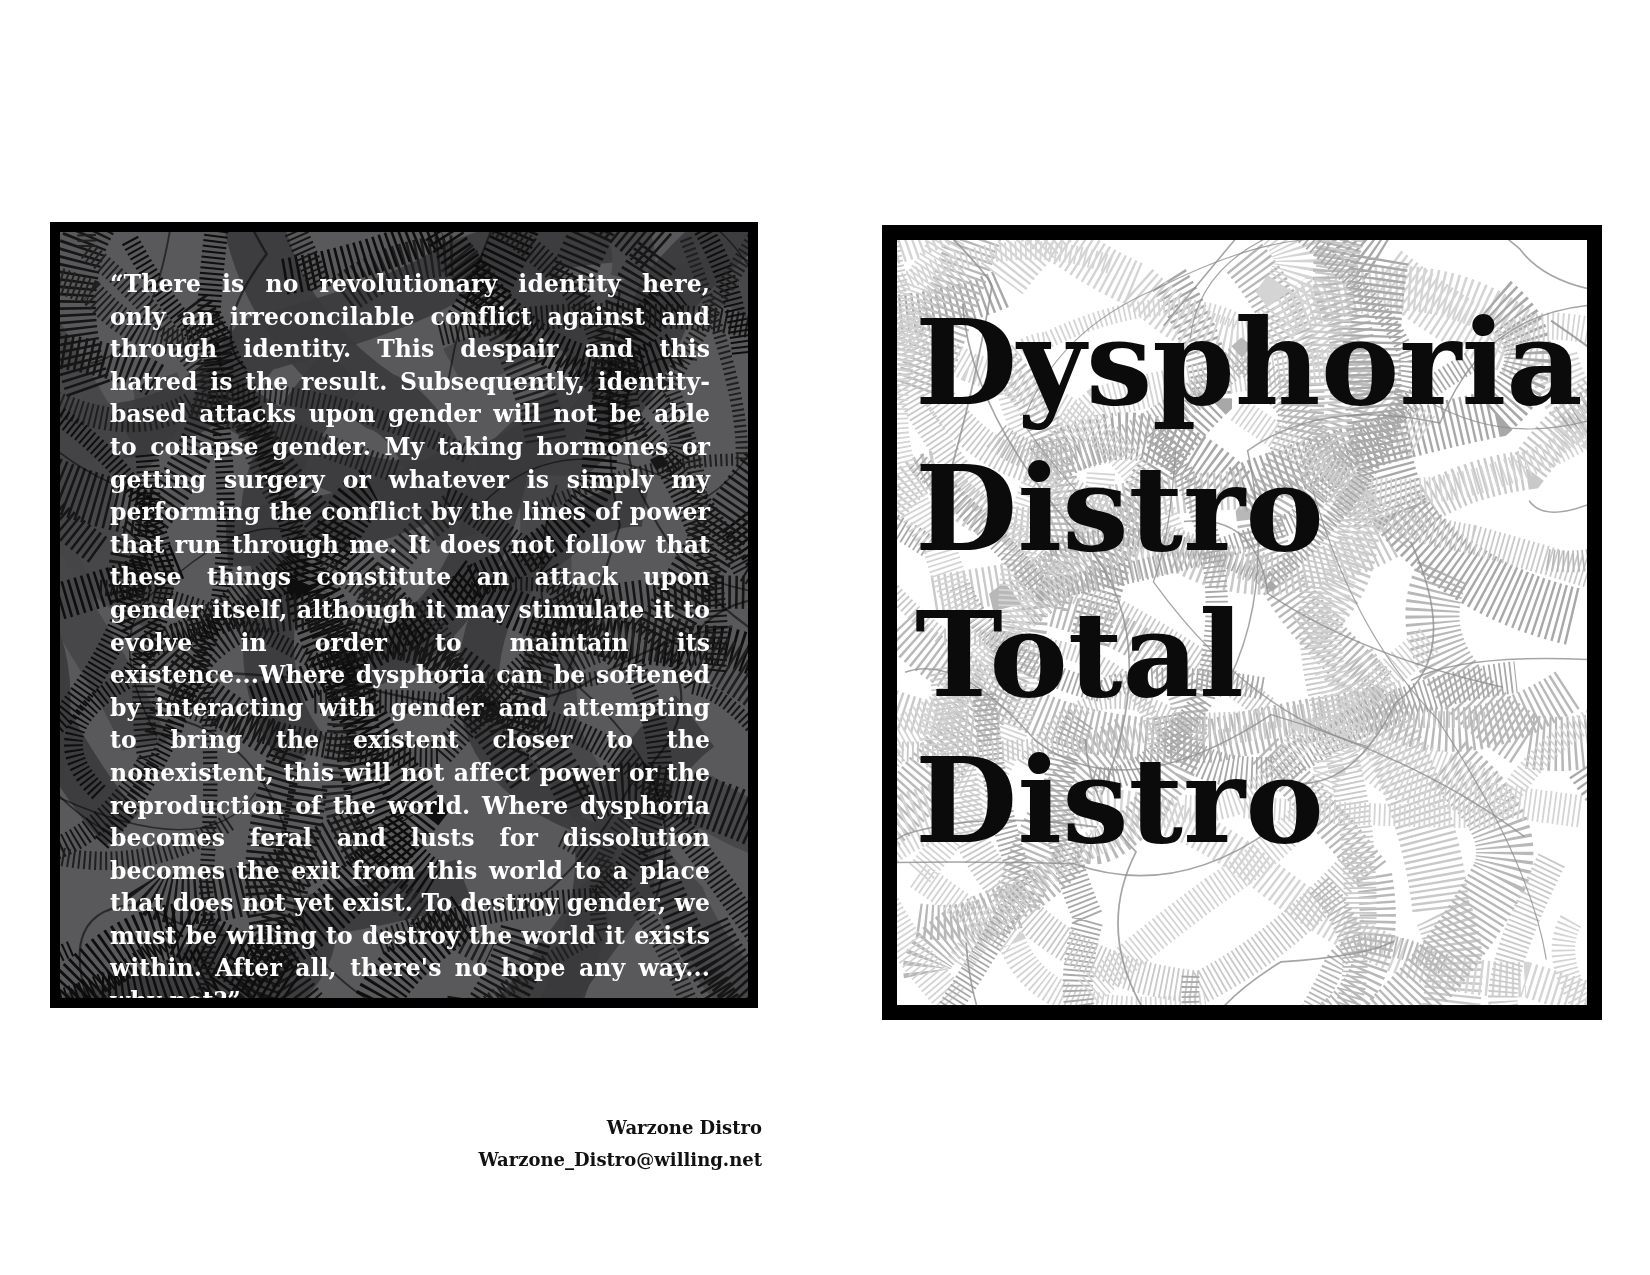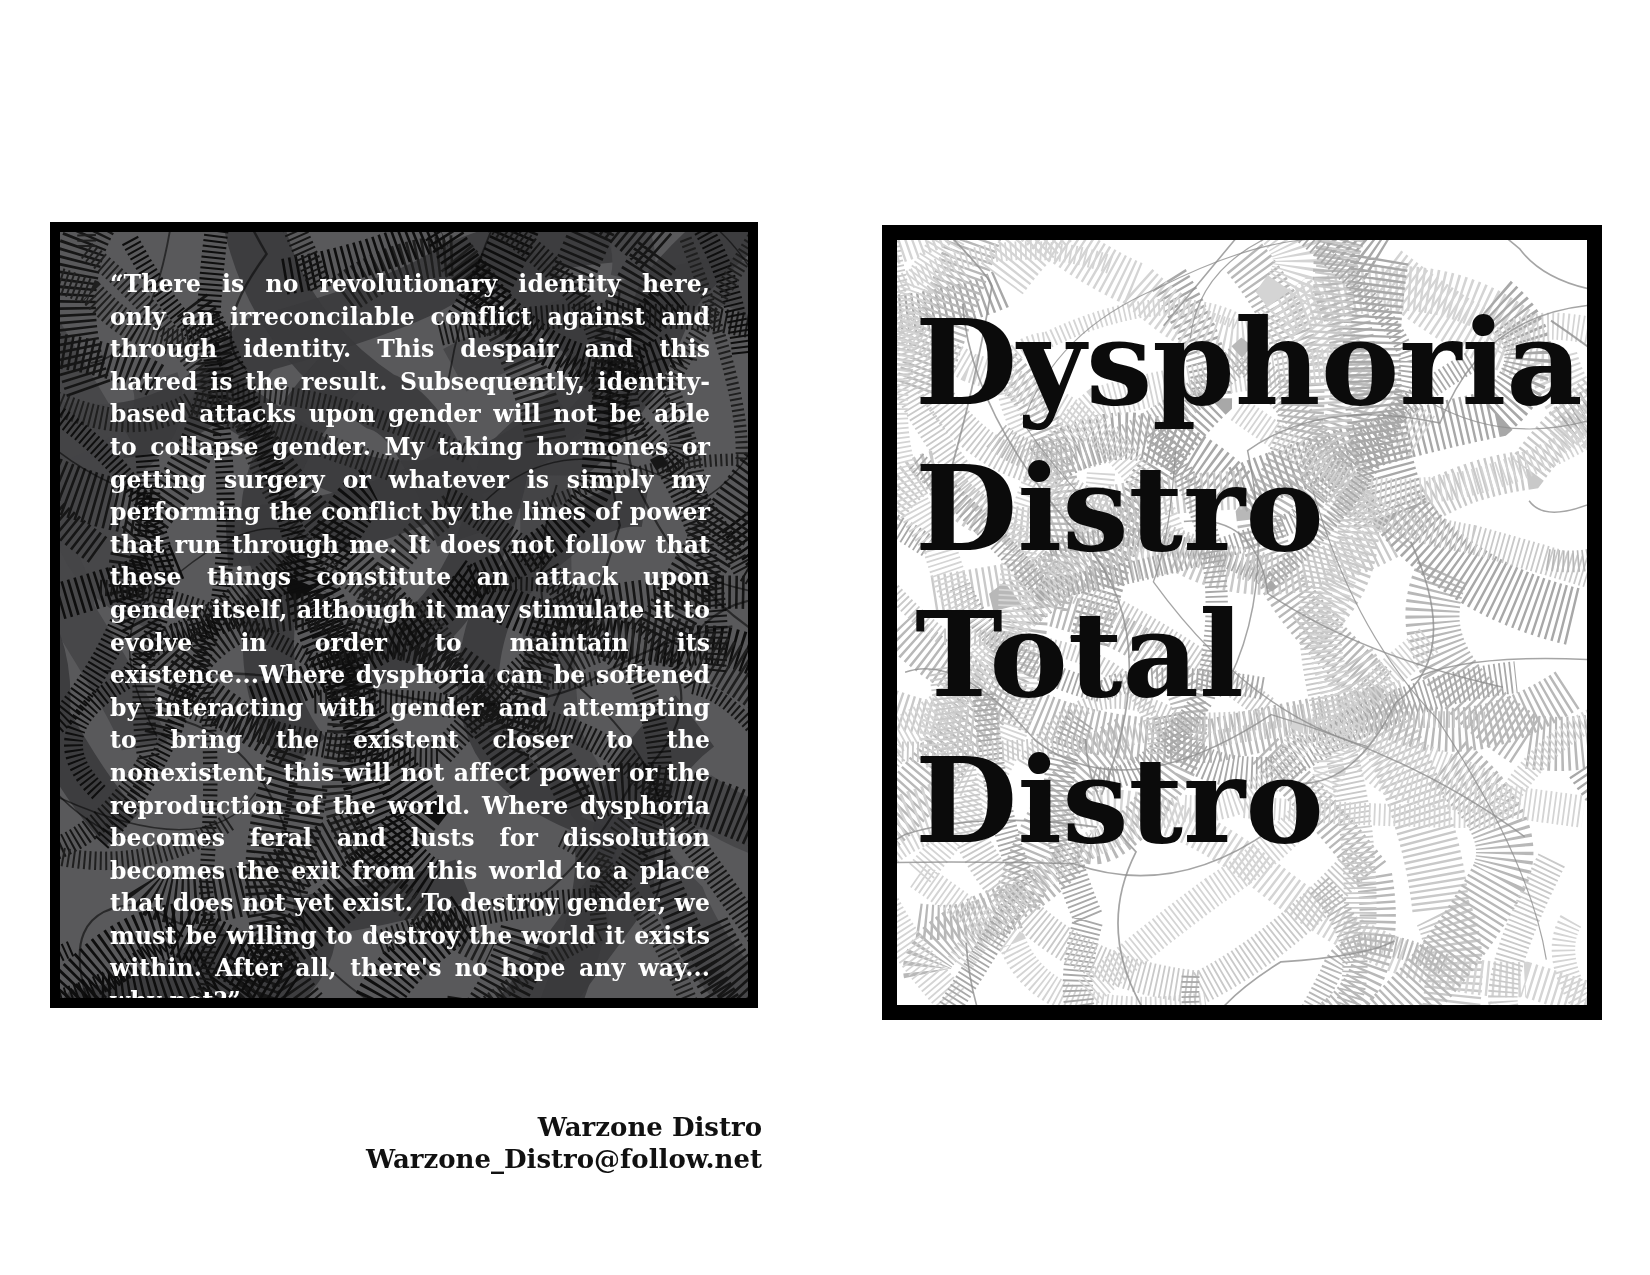--- a/index.html
+++ b/index.html
@@ -48,21 +48,21 @@
     color:var(--title-color,#0b0b0b);
     letter-spacing:0px;
   }
   .title .title-line{display:block;white-space:nowrap;}
 
   .credits{
     position:absolute;
     top:1112px;
     right:888px;
     text-align:right;
-    font-size:26px;
+    font-size:18px;
     line-height:31.5px;
     font-weight:bold;
     color:var(--credits-color,#111111);
   }
 </style>
 </head>
 <body>
 
 <div class="page" style="--page-bg: #ffffff; --border: #000000; --back-bg: #59595b; --front-bg: #ffffff; --quote-color: #ffffff; --title-color: #0b0b0b; --credits-color: #111111;">
 
@@ -252,16 +252,16 @@
     <h1 class="title">
       <span class="title-line">Dysphoria</span>
       <span class="title-line">Distro</span>
       <span class="title-line">Total</span>
       <span class="title-line">Distro</span>
     </h1>
   </section>
 
   <footer class="credits">
     <div>Warzone Distro</div>
-    <div>Warzone_Distro@follow.net</div>
+    <div>Warzone_Distro@willing.net</div>
   </footer>
 
 </div>
 
 </body></html>

